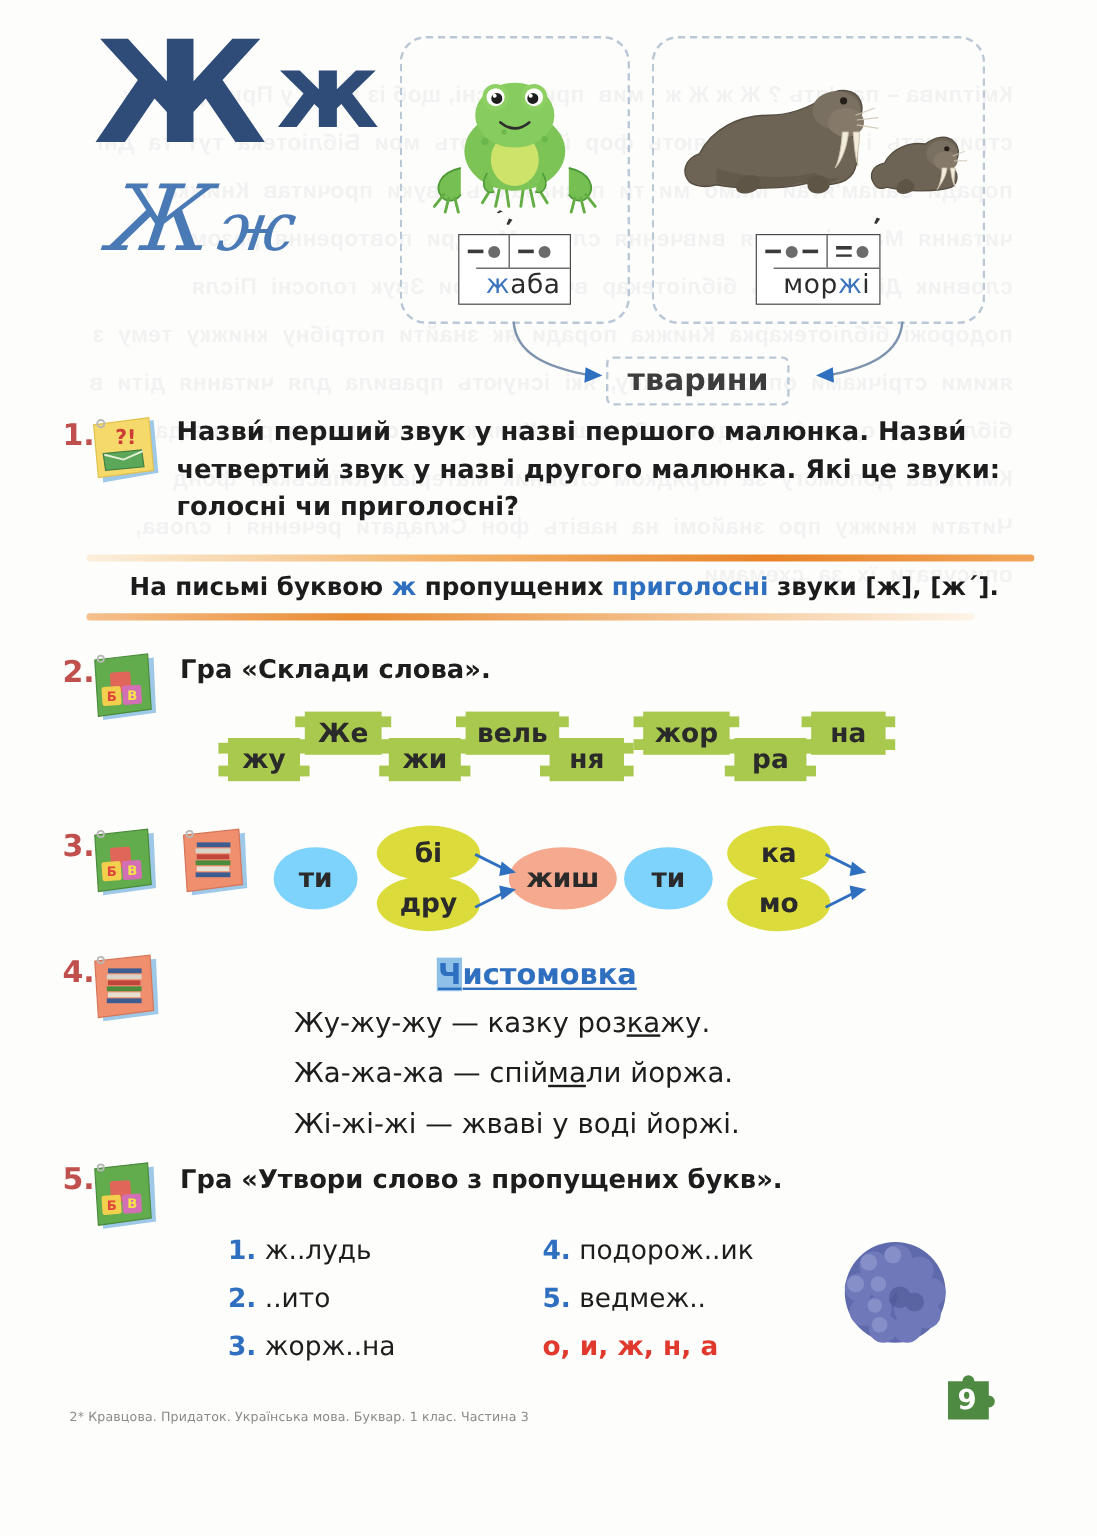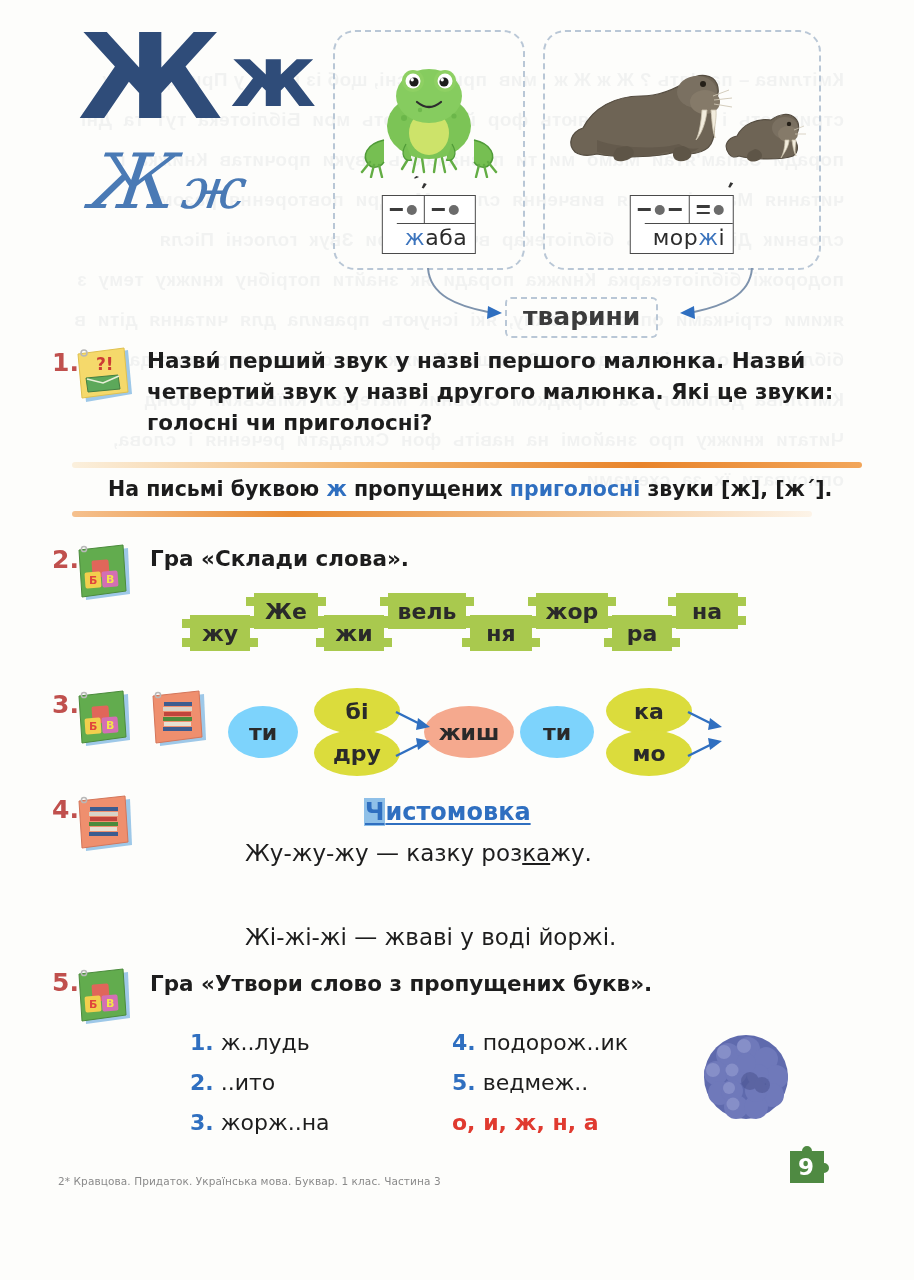--- a/index.html
+++ b/index.html
@@ -494,21 +494,21 @@
     <div class="puz" style="left:140px; top:30px; width:60px;">
         <span class="knob-a"></span>
         <span class="knob-b"></span>
         <span>жи</span>
       </div>
     <div class="puz" style="left:204px; top:8px; width:78px;">
         <span class="knob-a"></span>
         <span class="knob-b"></span>
         <span>вель</span>
       </div>
-    <div class="puz" style="left:286px; top:30px; width:62px;">
+    <div class="puz" style="left:274px; top:30px; width:62px;">
         <span class="knob-a"></span>
         <span class="knob-b"></span>
         <span>ня</span>
       </div>
     <div class="puz" style="left:352px; top:8px; width:72px;">
         <span class="knob-a"></span>
         <span class="knob-b"></span>
         <span>жор</span>
       </div>
     <div class="puz" style="left:428px; top:30px; width:60px;">
@@ -601,20 +601,21 @@
         <rect x="15" y="29" width="29" height="4" fill="#4b8b3c"></rect>
         <rect x="16" y="34" width="27" height="4" fill="#e6e0d2"></rect>
         <rect x="15" y="39" width="29" height="4" fill="#3d5c8f"></rect>
       </g>
       <circle cx="10" cy="7" r="2.6" fill="none" stroke="#b8b8b8" stroke-width="1.5"></circle>
     </svg>
   </div>
   <div id="chysto-title"><span class="capbox">Ч</span><span>истомовка</span></div>
 
   <div class="chysto-line" style="left:245px; top:840px;"><span>Жу-жу-жу — казку роз</span><u>ка</u><span>жу.</span></div>
+  <div class="chysto-line" style="left:245px; top:882px;"><span>Жа-жа-жа — спій</span><u>ма</u><span>ли йоржа.</span></div>
   <div class="chysto-line" style="left:245px; top:924px;"><span>Жі-жі-жі — жваві у воді йоржі.</span><u></u><span></span></div>
 
   <div class="ex-num" style="left:52px; top:968px;">5.</div>
   <div class="note" style="left:74px; top:966px; width:60px; height:62px;">
     <svg width="60" height="62" viewBox="0 0 60 62">
       <polygon points="10,12 54,6 56,52 12,58" fill="#9ec8e8"></polygon>
       <polygon points="5,8 49,3 52,49 8,55" fill="#62ac4e" stroke="#4b8b3c" stroke-width="1"></polygon>
       <rect x="18" y="18" width="17" height="17" rx="2" fill="#e0665a" transform="rotate(-4 26 26)"></rect>
       <rect x="11" y="30" width="16" height="16" rx="2" fill="#f2cf4d" transform="rotate(-4 19 38)"></rect>
       <rect x="28" y="29" width="16" height="16" rx="2" fill="#d36fb4" transform="rotate(-4 36 37)"></rect>

